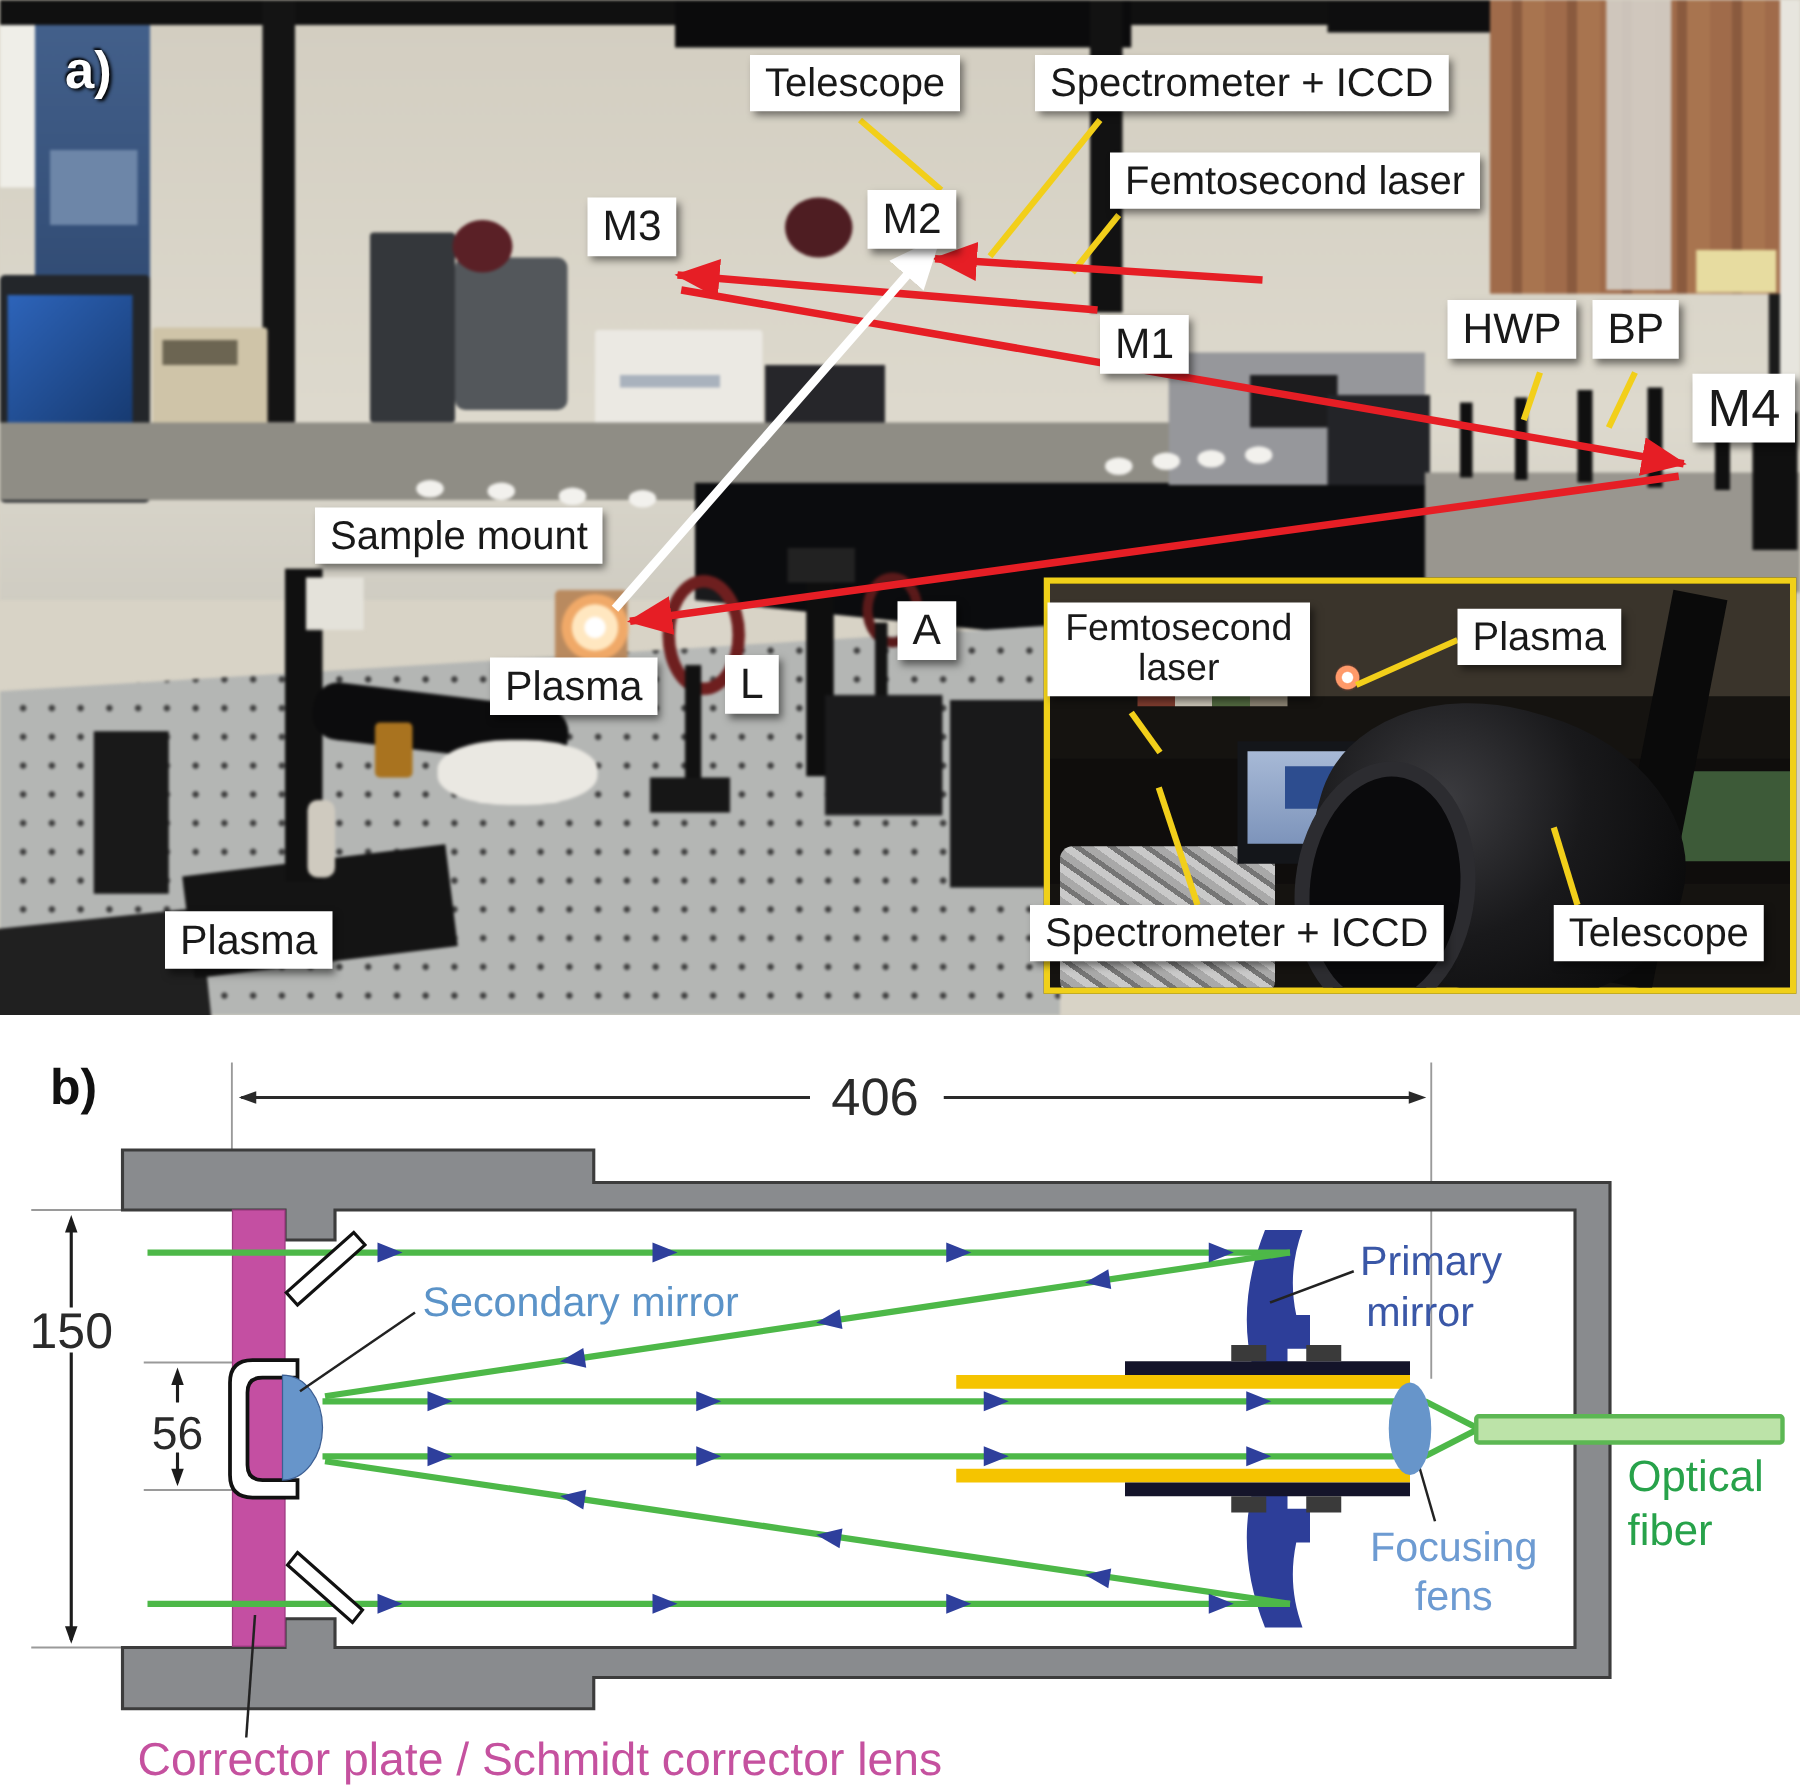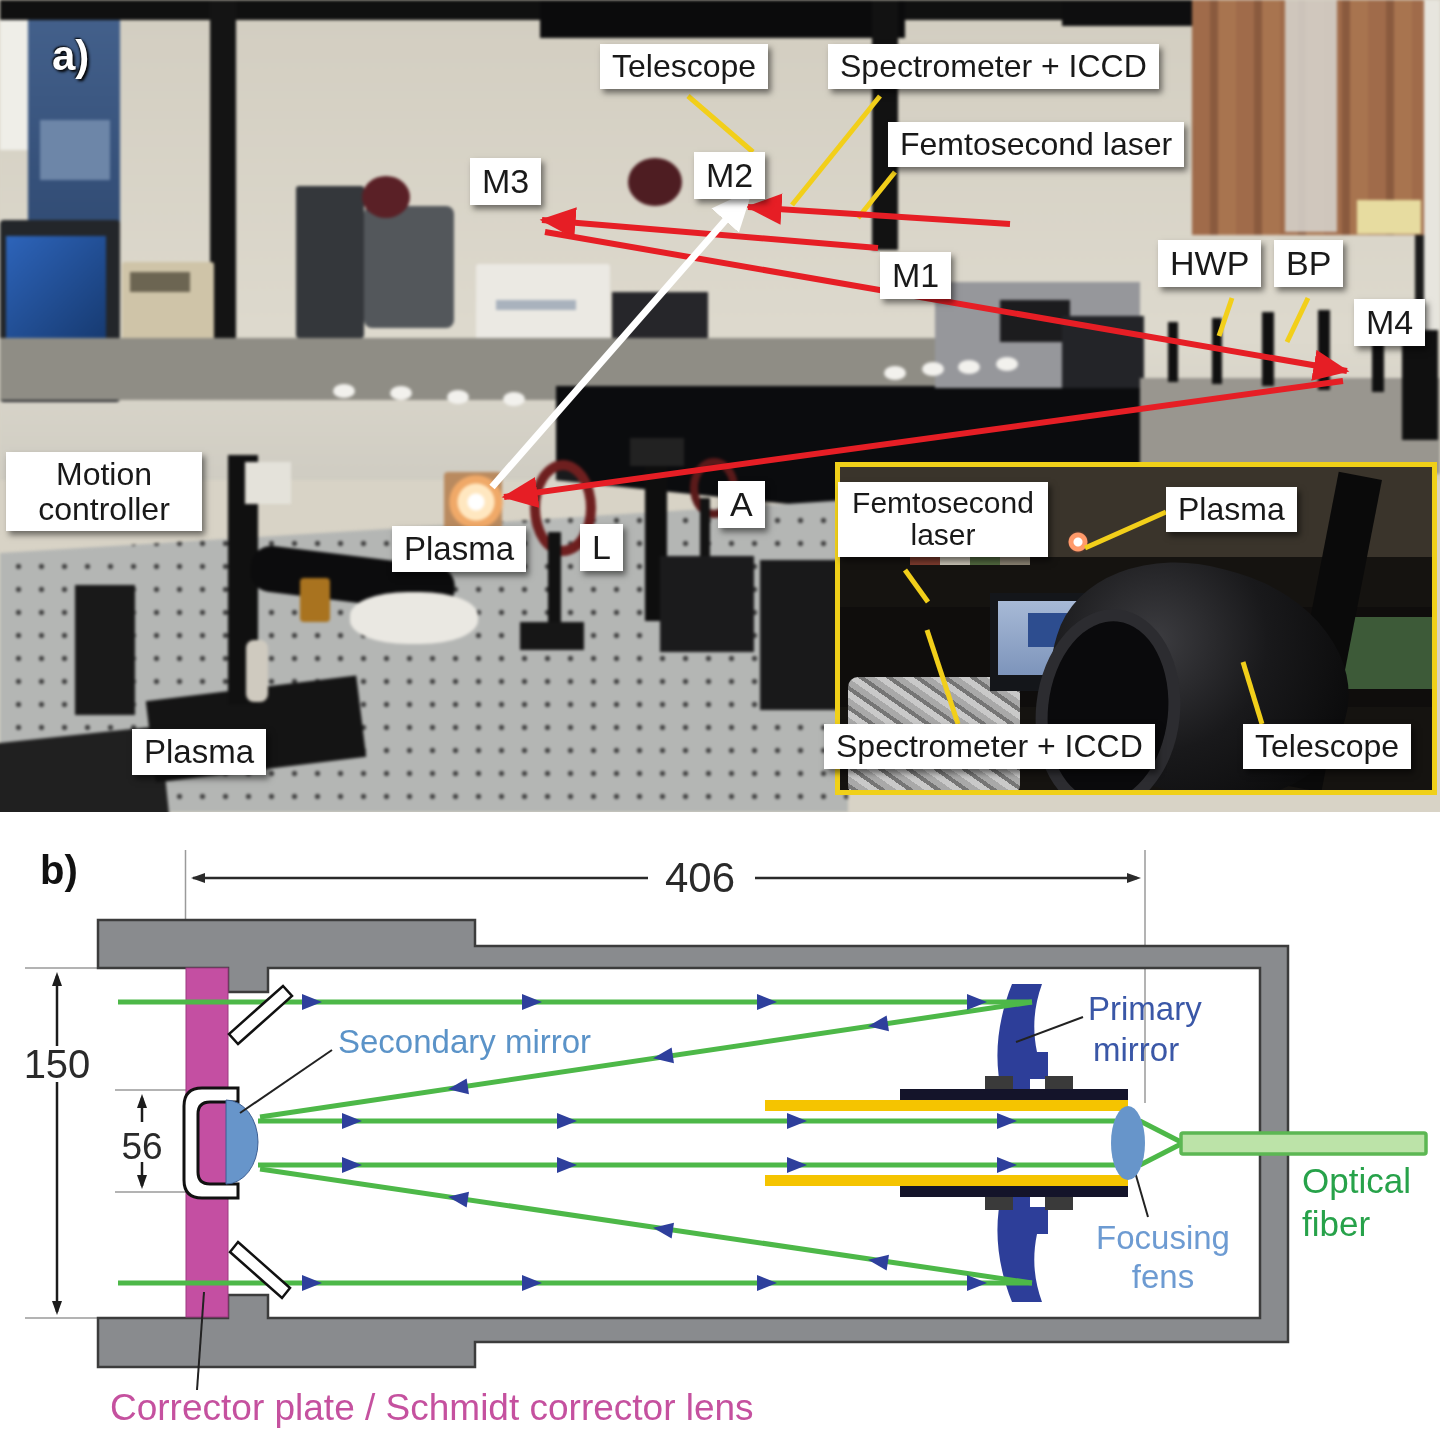--- a/index.html
+++ b/index.html
@@ -221,22 +221,22 @@
 
     <div class="ptag">a)</div>
     <div class="plabel" style="left:600px;top:44px">Telescope</div>
     <div class="plabel" style="left:828px;top:44px">Spectrometer + ICCD</div>
     <div class="plabel" style="left:888px;top:122px">Femtosecond laser</div>
     <div class="plabel" style="left:470px;top:158px;font-size:34px">M3</div>
     <div class="plabel" style="left:694px;top:152px;font-size:34px">M2</div>
     <div class="plabel" style="left:880px;top:252px;font-size:34px">M1</div>
     <div class="plabel" style="left:1158px;top:240px;font-size:34px">HWP</div>
     <div class="plabel" style="left:1274px;top:240px;font-size:34px">BP</div>
-    <div class="plabel" style="left:1354px;top:299px;font-size:34px">M4</div>
-    <div class="plabel wrap" style="left:6px;top:452px;width:172px">Motion controller</div>
+    <div class="plabel" style="left:1354px;top:299px;font-size:42px">M4</div>
+    <div class="plabel" style="left:252px;top:406px">Sample mount</div>
     <div class="plabel" style="left:392px;top:526px;font-size:33px">Plasma</div>
     <div class="plabel" style="left:580px;top:524px;font-size:34px">L</div>
     <div class="plabel" style="left:718px;top:481px;font-size:34px">A</div>
     <div class="plabel" style="left:132px;top:729px;font-size:33px">Plasma</div>
 
     <div class="plabel wrap" style="left:838px;top:482px;width:186px;font-size:30px">Femtosecond laser</div>
     <div class="plabel" style="left:1166px;top:487px">Plasma</div>
     <div class="plabel" style="left:824px;top:724px">Spectrometer + ICCD</div>
     <div class="plabel" style="left:1243px;top:724px">Telescope</div>
   </div>

